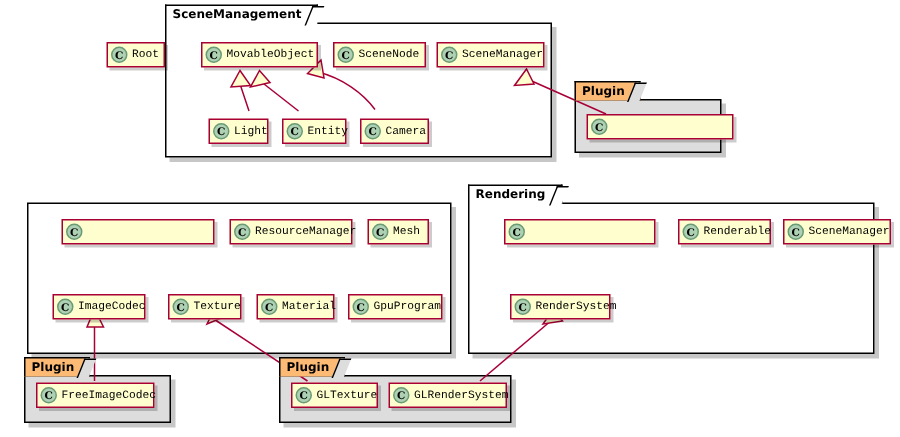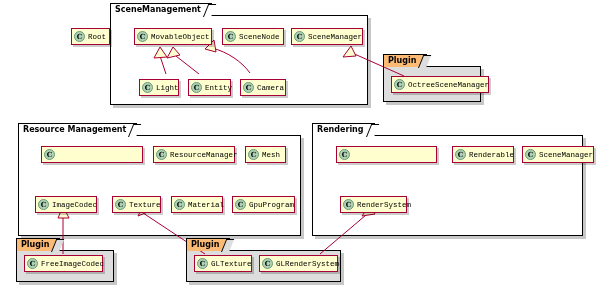--- a/index.html
+++ b/index.html
@@ -127,21 +127,20 @@
     <div class="pkg-tab">SceneManagement</div>
     <div class="pkg-body"></div>
   </div>
 
   <div class="pkg plugin" id="pkg-plugin-octree" style="left:383px; top:54px; width:98px; height:48px;">
     <div class="pkg-tab">Plugin</div>
     <div class="pkg-body"></div>
   </div>
 
   <div class="pkg" id="pkg-resource-management" style="left:18px; top:123px; width:283px; height:113px;">
-    <div class="pkg-tab">Resource Management</div>
     <div class="pkg-body"></div>
   </div>
 
   <div class="pkg" id="pkg-rendering" style="left:312px; top:123px; width:271px; height:113px;">
     <div class="pkg-tab">Rendering</div>
     <div class="pkg-body"></div>
   </div>
 
   <div class="pkg plugin" id="pkg-plugin-freeimage" style="left:16px; top:238px; width:98px; height:44px;">
     <div class="pkg-tab">Plugin</div>
@@ -212,21 +211,20 @@
     <span class="clabel">Entity</span>
   </div>
 
   <div class="cls" style="left:240px; top:79px; width:46px;">
     <span class="cicon">C</span>
     <span class="clabel">Camera</span>
   </div>
 
   <div class="cls" style="left:391px; top:76px; width:98px;">
     <span class="cicon">C</span>
-    <span class="clabel">OctreeSceneManager</span>
   </div>
 
   <div class="cls" style="left:41px; top:146px; width:102px;">
     <span class="cicon">C</span>
   </div>
 
   <div class="cls" style="left:153px; top:146px; width:82px;">
     <span class="cicon">C</span>
     <span class="clabel">ResourceManager</span>
   </div>

